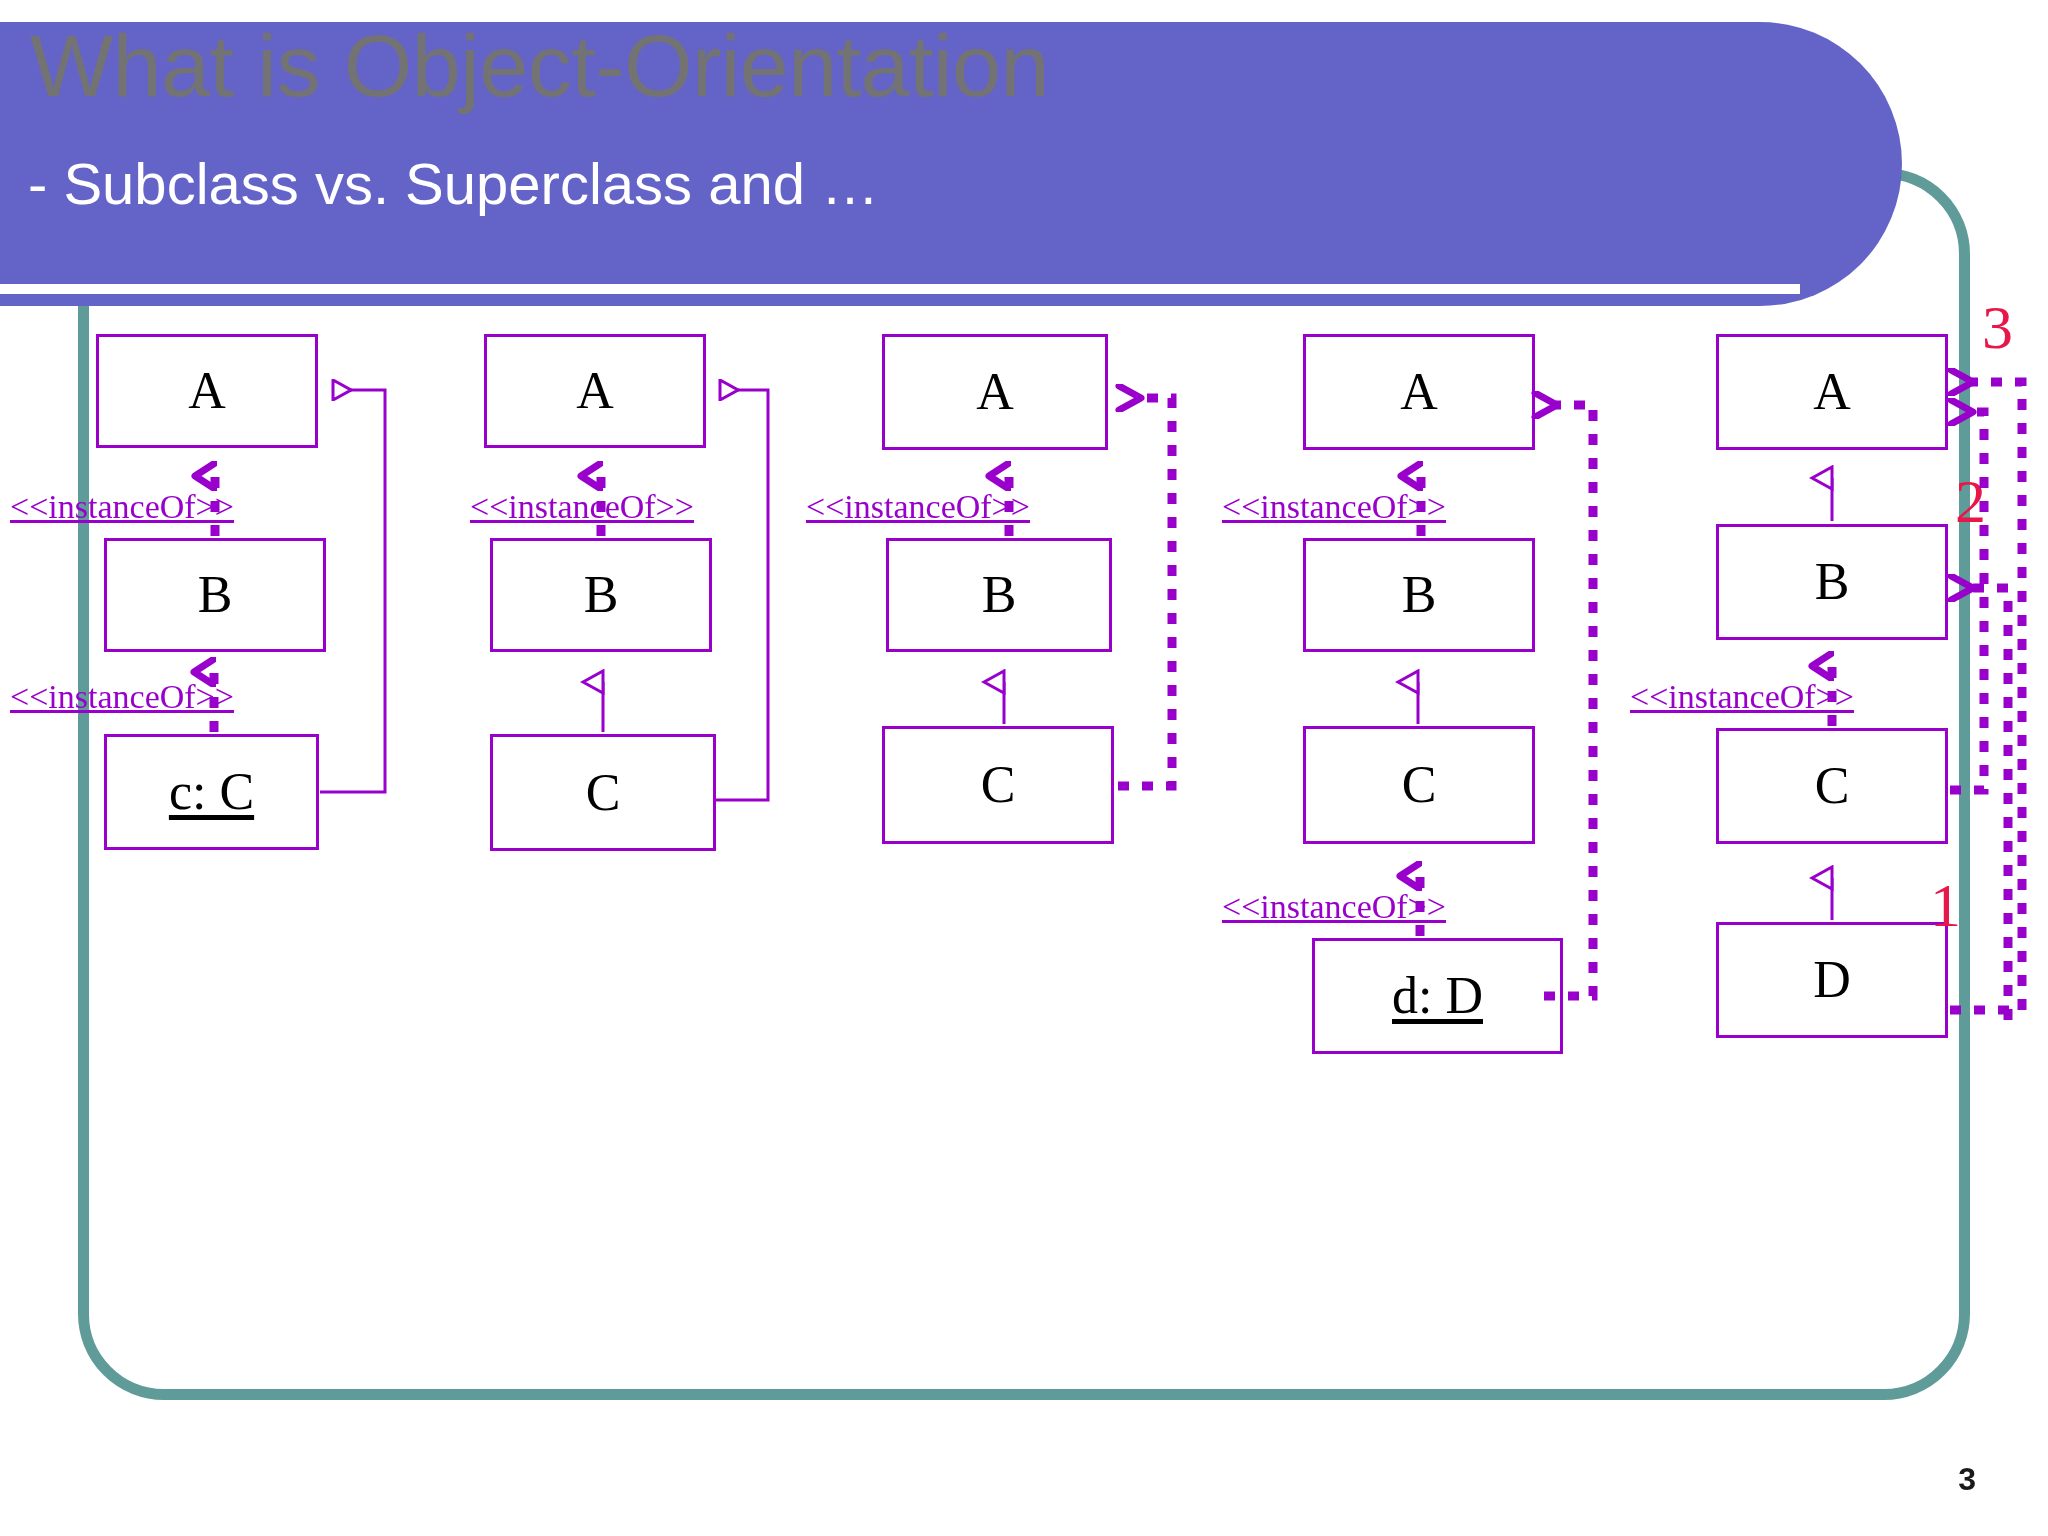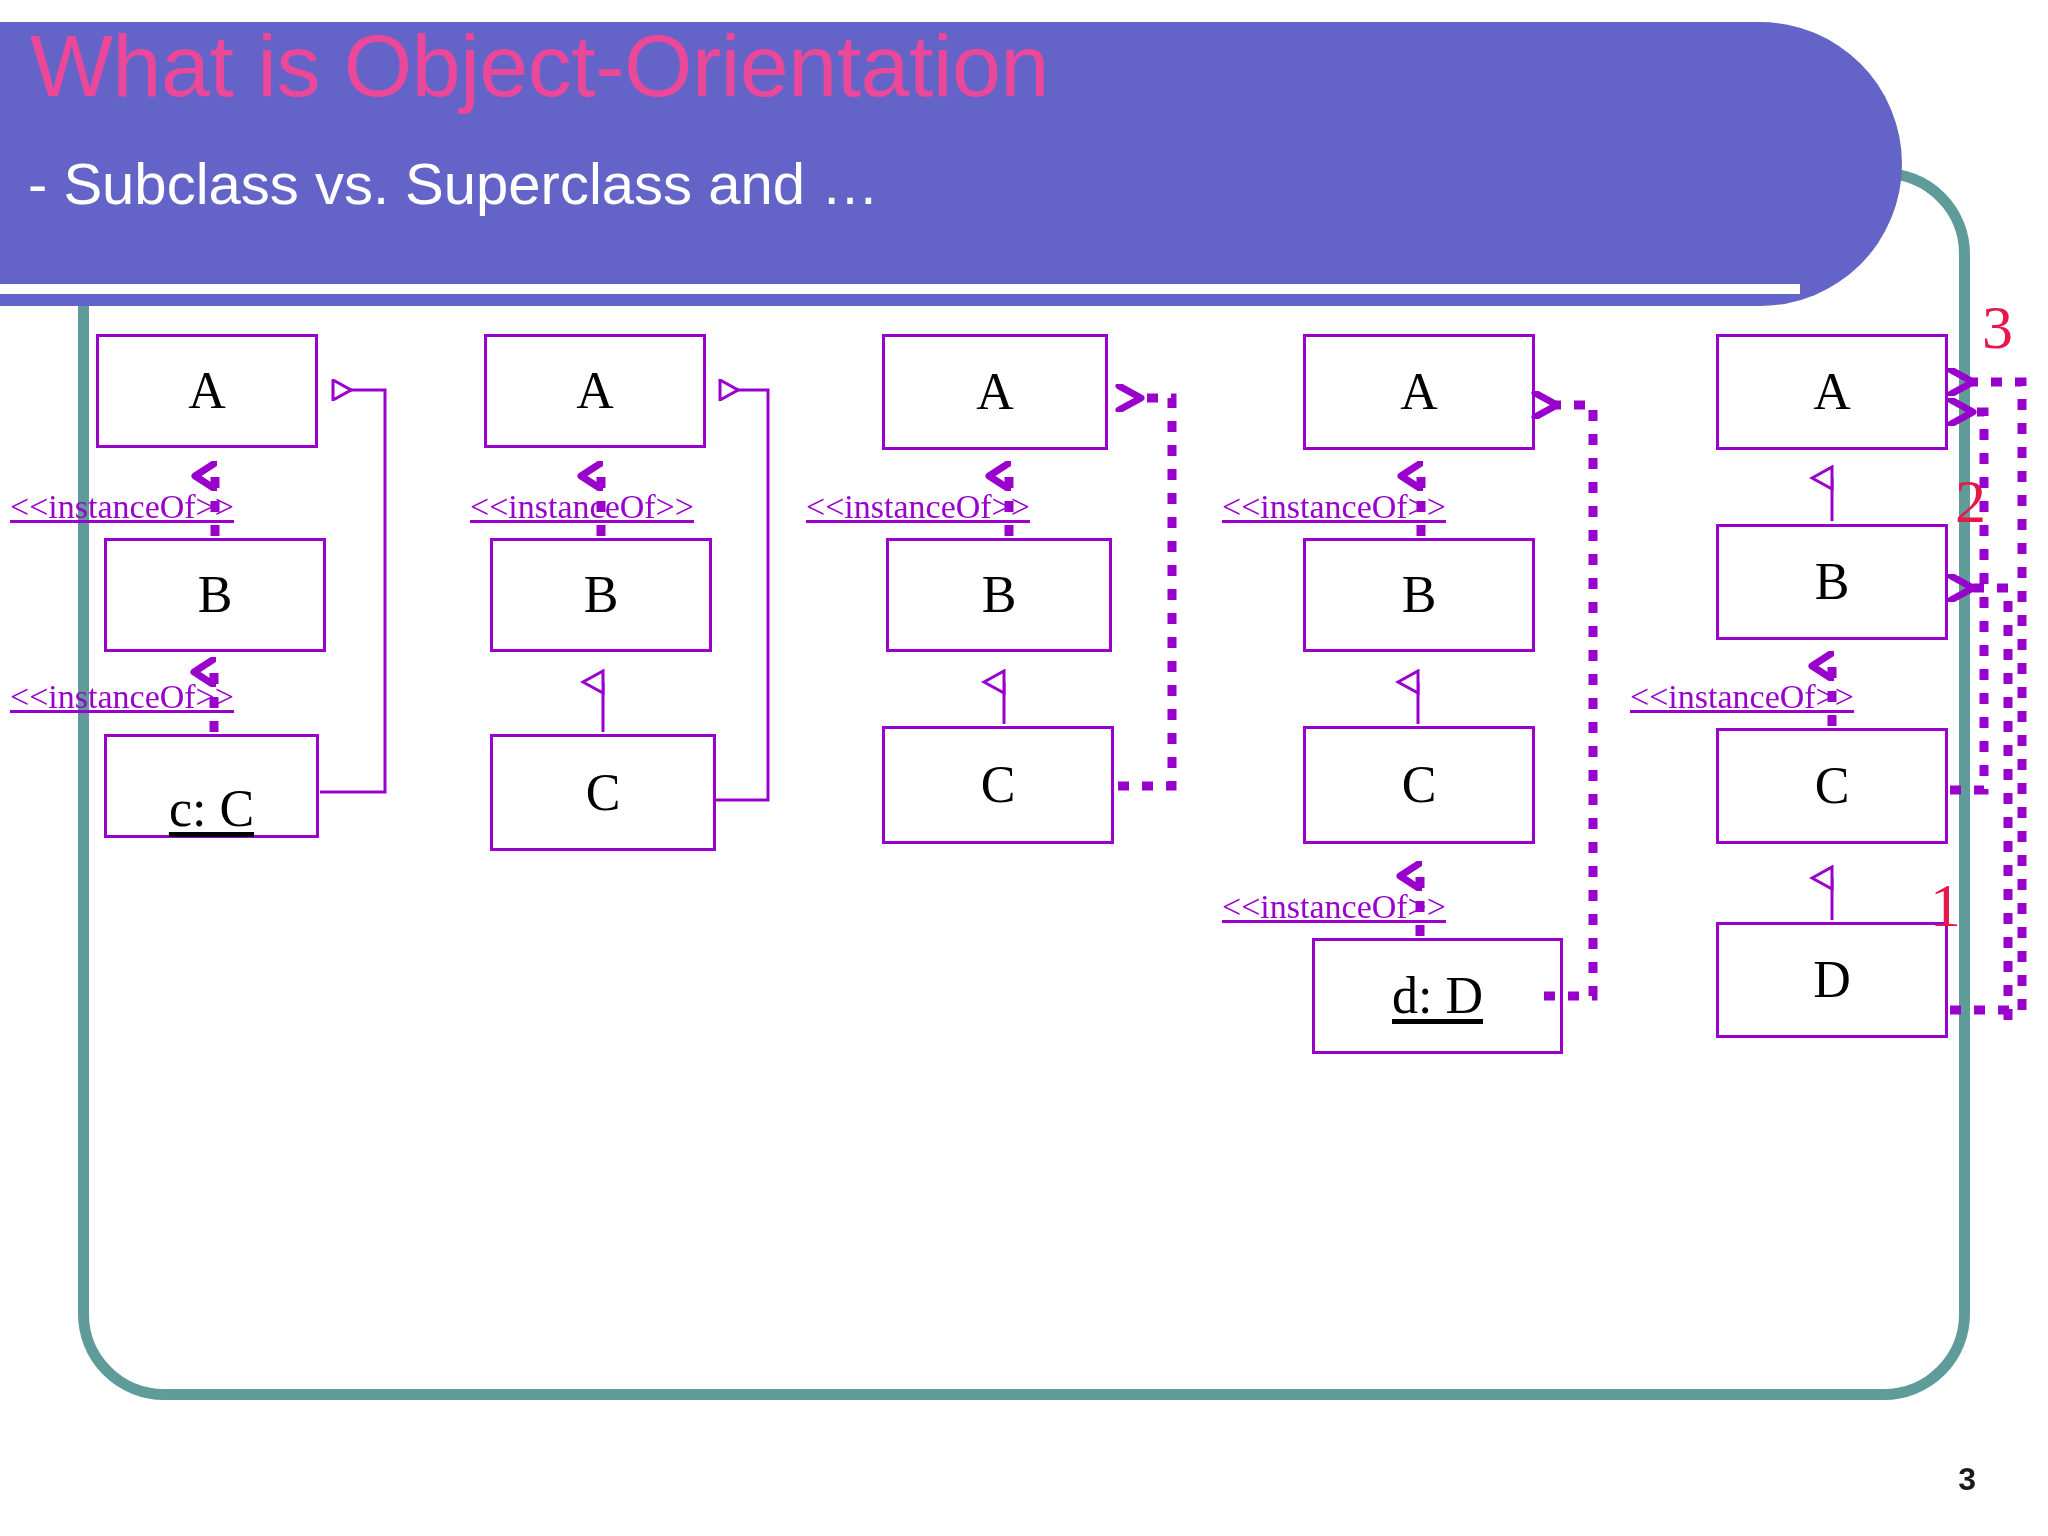--- a/index.html
+++ b/index.html
@@ -47,21 +47,21 @@
     left: 18px;
     top: 262px;
     width: 1822px;
     height: 10px;
     background: #ffffff;
   }
   #title {
     position: absolute;
     left: 30px;
     top: 18px;
-    color: #ec4899;
+    color: #737373;
     font-size: 88px;
     line-height: 96px;
     letter-spacing: -0.5px;
     white-space: nowrap;
   }
   #subtitle {
     position: absolute;
     left: 28px;
     top: 152px;
     color: #ffffff;
@@ -145,21 +145,21 @@
   <div id="subtitle">- Subclass vs. Superclass and …</div>
 
   <div class="uml-box" style="left:96px; top:334px; width:222px; height:114px;">
     <span class="uml-label">A</span>
   </div>
   <div class="stereo" style="left:10px; top:490px;">&lt;&lt;instanceOf&gt;&gt;</div>
   <div class="uml-box" style="left:104px; top:538px; width:222px; height:114px;">
     <span class="uml-label">B</span>
   </div>
   <div class="stereo" style="left:10px; top:680px;">&lt;&lt;instanceOf&gt;&gt;</div>
-  <div class="uml-box" style="left:104px; top:734px; width:215px; height:104px;align-items:flex-end;">
+  <div class="uml-box" style="left:104px; top:734px; width:215px; height:116px;">
     <span class="uml-label instance">c: C</span>
   </div>
 
   <div class="uml-box" style="left:484px; top:334px; width:222px; height:114px;">
     <span class="uml-label">A</span>
   </div>
   <div class="stereo" style="left:470px; top:490px;">&lt;&lt;instanceOf&gt;&gt;</div>
   <div class="uml-box" style="left:490px; top:538px; width:222px; height:114px;">
     <span class="uml-label">B</span>
   </div>

